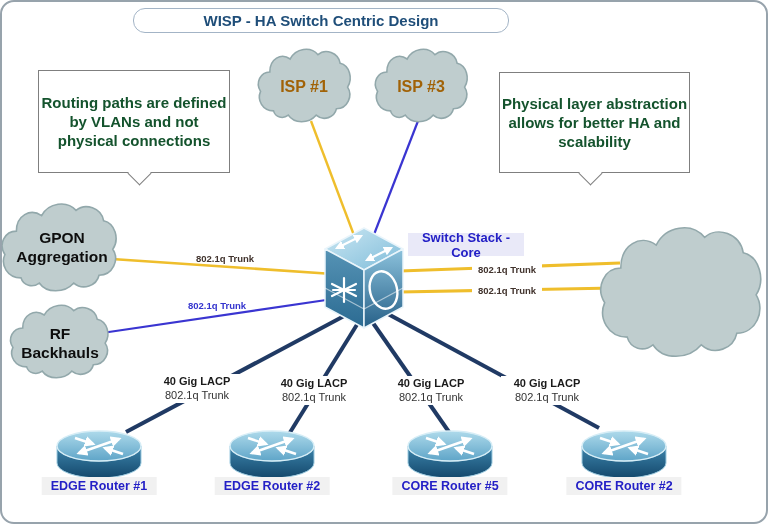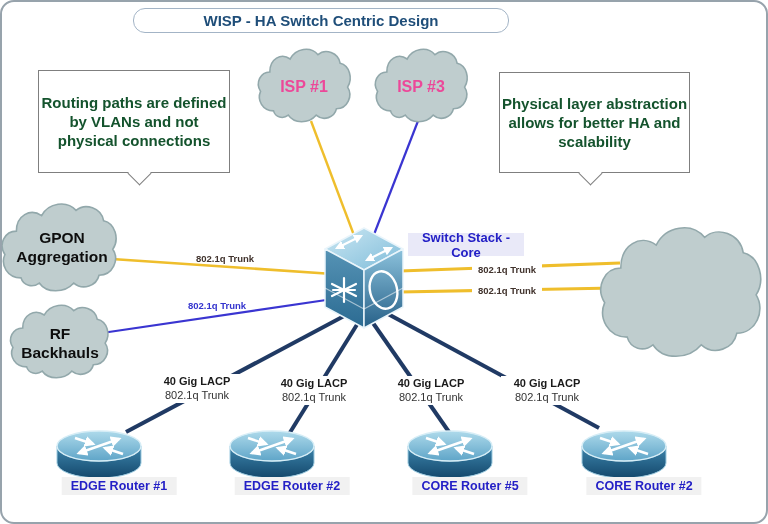--- a/index.html
+++ b/index.html
@@ -26,21 +26,21 @@
   .callout .tail{
     position:absolute;bottom:-9.5px;width:16px;height:16px;background:#fff;
     border-right:1.6px solid #7F7F7F;border-bottom:1.6px solid #7F7F7F;
     transform:rotate(45deg);z-index:7;
   }
   .callout-left{left:36px;top:68px;width:190px;height:101px;}
   .callout-left .tail{left:92px;}
   .callout-right{left:497px;top:70px;width:189px;height:99px;}
   .callout-right .tail{left:82px;}
 
-  .cloud-label{color:#ec4899;font-weight:700;line-height:1.25;z-index:5;}
+  .cloud-label{color:#a16207;font-weight:700;line-height:1.25;z-index:5;}
   .cl-isp{font-size:16px;}
   .cl-dark{color:#0d0d0d;}
   .cl-gpon{left:8px;top:218px;width:104px;height:54px;font-size:15.5px;}
   .cl-rf{left:16px;top:318px;width:84px;height:46px;font-size:15.5px;}
   .cl-isp1{left:260px;top:60px;width:84px;height:50px;}
   .cl-isp2{left:377px;top:60px;width:84px;height:50px;}
   .cl-ha{left:606px;top:246px;width:152px;height:84px;font-size:14.5px;line-height:1.55;}
 
   .switch-label{
     left:406px;top:231px;width:116px;height:23px;
@@ -59,21 +59,21 @@
         background:#fff;z-index:4;}
   .lacp .b{font-weight:700;display:block;}
   .lacp .t{display:block;color:#333;}
   .lacp-1{left:149px;top:372px;}
   .lacp-2{left:266px;top:374px;}
   .lacp-3{left:383px;top:374px;}
   .lacp-4{left:499px;top:374px;}
 
   .rlabel{
     background:#F1F1F1;color:#2420C6;font-size:12.5px;font-weight:700;
-    padding:2px 9px;white-space:nowrap;transform:translateX(-50%);z-index:5;margin-left:20px;
+    padding:2px 9px;white-space:nowrap;transform:translateX(-50%);z-index:5;
   }
   .r1{left:97px;top:475px;}
   .r2{left:270px;top:475px;}
   .r3{left:448px;top:475px;}
   .r4{left:622px;top:475px;}
 </style>
 </head>
 <body>
 
 <div class="canvas">

